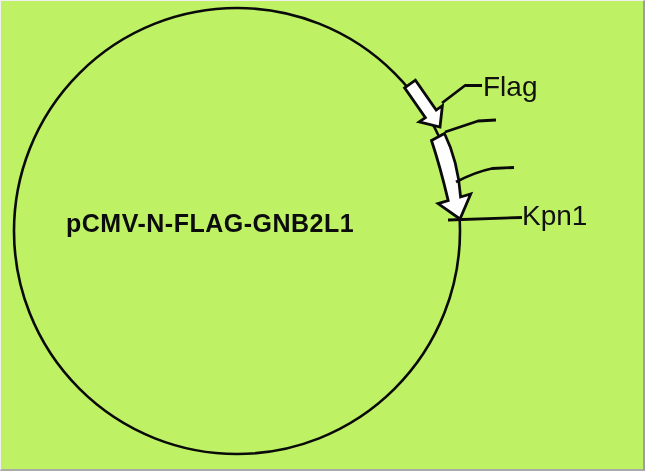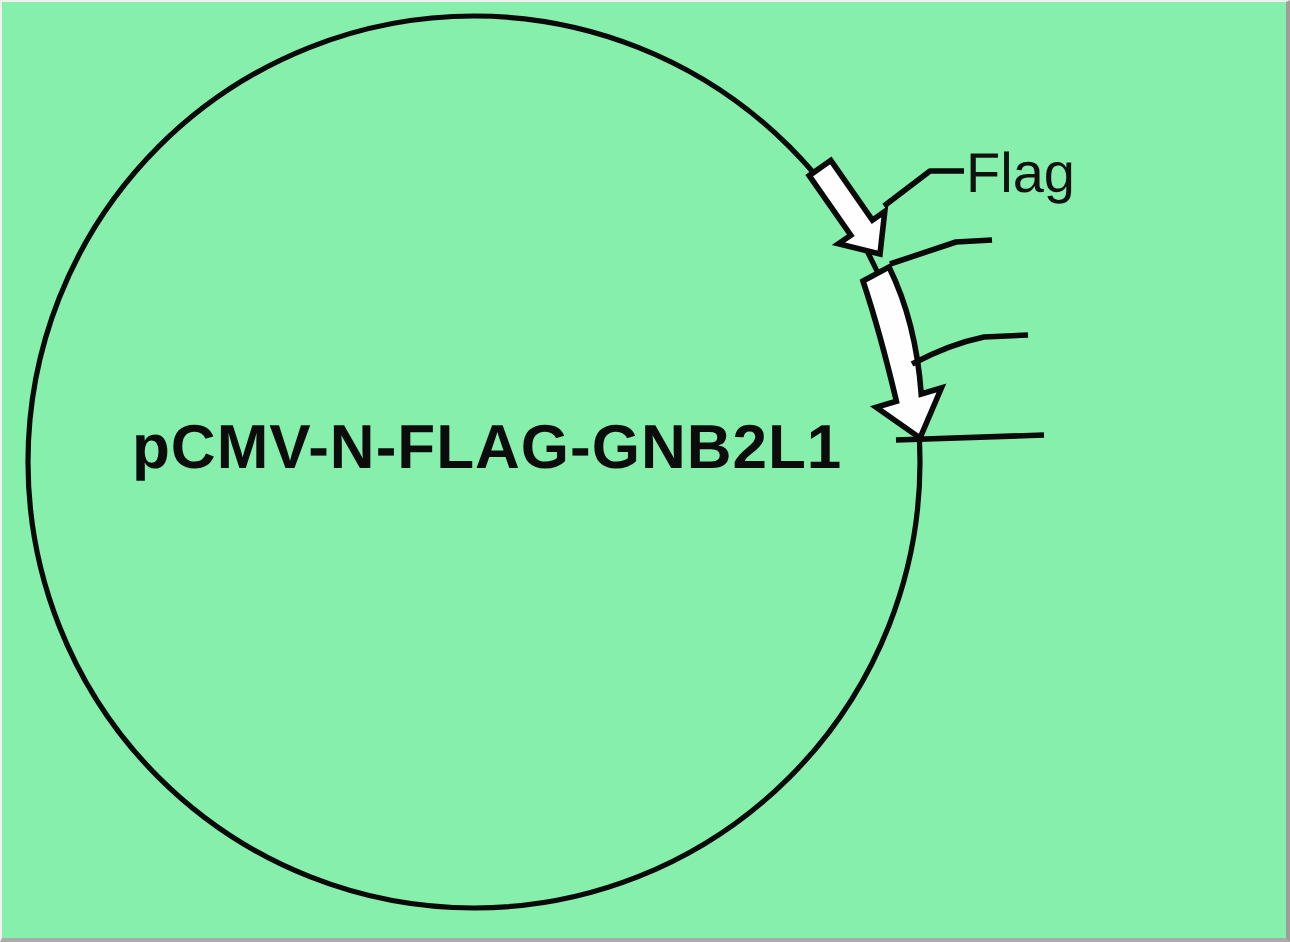--- a/index.html
+++ b/index.html
@@ -5,21 +5,21 @@
   html, body {
     margin: 0;
     padding: 0;
     background: #ffffff;
     font-family: "Liberation Sans", sans-serif;
   }
   .canvas {
     position: relative;
     width: 645px;
     height: 471px;
-    background: #86efac;
+    background: #bef264;
     overflow: hidden;
     border-top: 1px solid #f0f0f0;
     border-left: 1px solid #f0f0f0;
     border-right: 2px solid #9e9e9e;
     border-bottom: 2px solid #aaaaaa;
     box-sizing: border-box;
   }
   .diagram-svg {
     position: absolute;
     left: 0;
@@ -36,21 +36,21 @@
     letter-spacing: 0px;
   }
   .lbl-flag    { left: 482px; top: 72px;  }
   .lbl-hindiii { left: 496px; top: 107px; }
   .lbl-gnb2l1  { left: 515px; top: 151px; }
   .lbl-kpn1    { left: 521px; top: 201px; }
   .plasmid-title {
     position: absolute;
     left: 65px;
     top: 207px;
-    font-size: 31px;
+    font-size: 25px;
     line-height: 31px;
     font-weight: bold;
     letter-spacing: 0.5px;
     color: #0c0c0c;
     white-space: nowrap;
   }
 </style>
 </head>
 <body>
 
@@ -64,16 +64,17 @@
 
     <path d="M 430.5 139.5 L 443.5 132.5 Q 457 160 459.6 196 L 469.7 193 L 459 218 L 437.1 202.6 L 447.2 199.6 Q 439 165 430.5 139.5 Z" fill="#fefefe" stroke="#0a0a0a" stroke-width="2.8" stroke-linejoin="miter"></path>
 
     <path d="M 441 102 L 464 84.5 L 481 84.5" fill="none" stroke="#0a0a0a" stroke-width="2.8" stroke-linejoin="round"></path>
     <path d="M 444 131 L 477 120 L 495 119" fill="none" stroke="#0a0a0a" stroke-width="2.8" stroke-linejoin="round"></path>
     <path d="M 455 181 Q 474 171 491 167.5 L 513 166.5" fill="none" stroke="#0a0a0a" stroke-width="2.8" stroke-linejoin="round"></path>
     <path d="M 447 219 L 521 216.5" fill="none" stroke="#0a0a0a" stroke-width="2.8"></path>
   </svg>
 
   <div class="lbl lbl-flag">Flag</div>
+  <div class="lbl lbl-kpn1">Kpn1</div>
 
   <div class="plasmid-title">pCMV-N-FLAG-GNB2L1</div>
 
 </div>
 
 </body></html>

